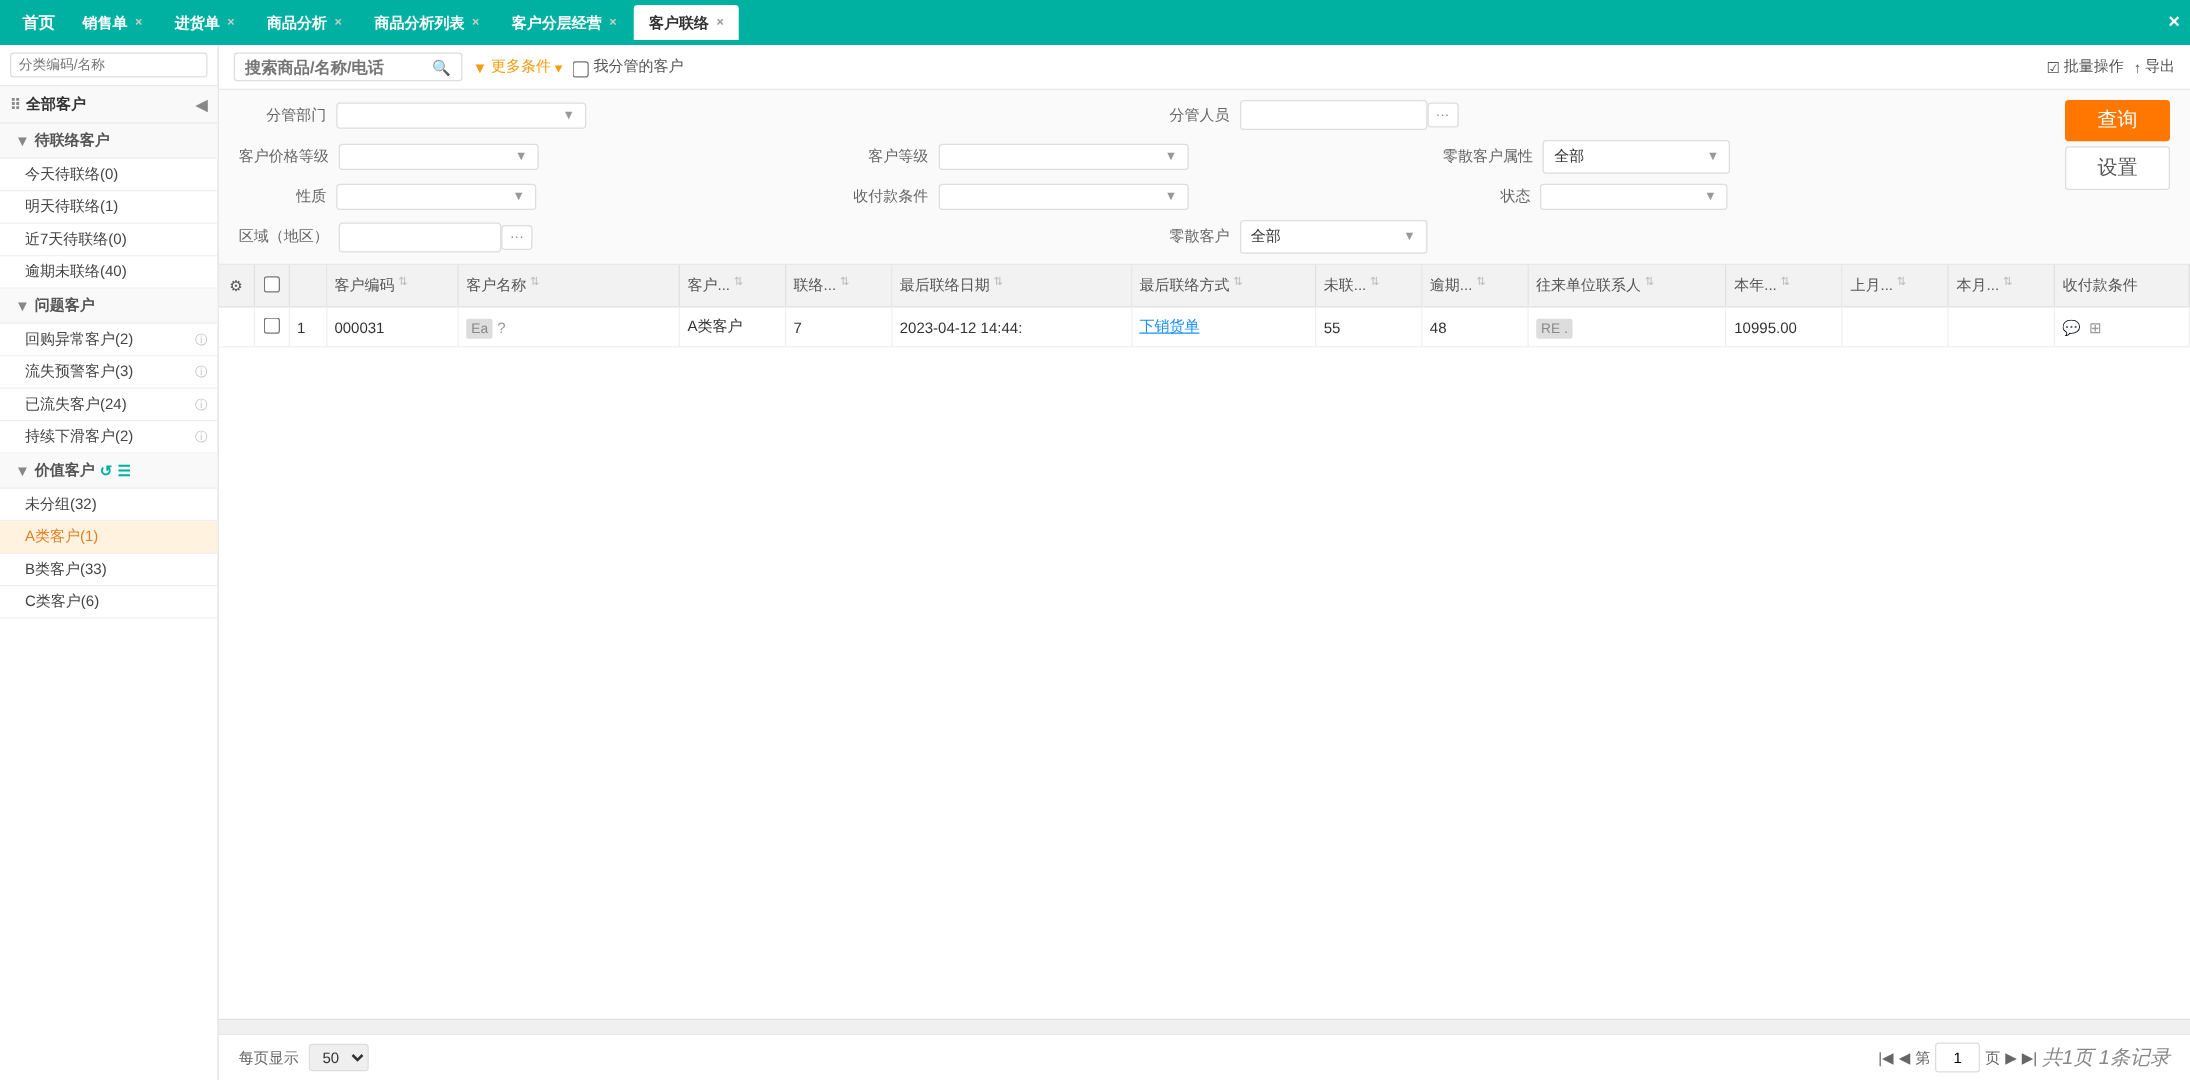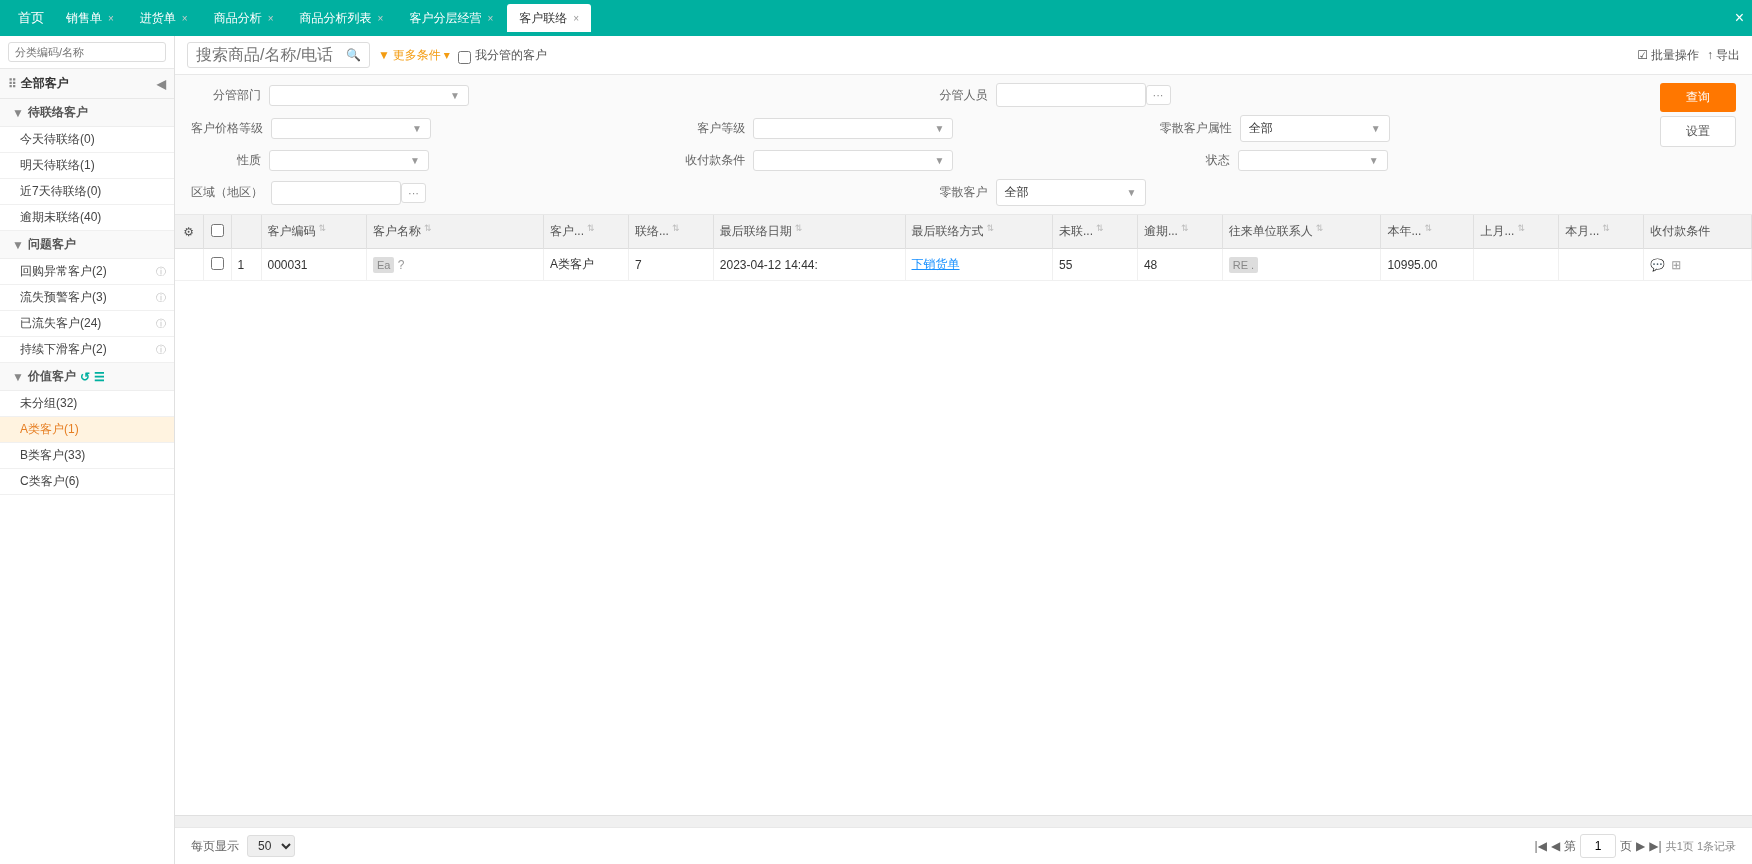--- a/index.html
+++ b/index.html
@@ -5,20 +5,21 @@
     * { box-sizing: border-box; margin: 0; padding: 0; font-family: 'Microsoft YaHei', Arial, sans-serif; font-size: 12px; }
     body { background: #f0f0f0; width: 1752px; height: 864px; overflow: hidden; }
     
     
     .top-nav {
       display: flex;
       align-items: center;
       background: #00b0a0;
       height: 36px;
       padding: 0 8px;
+      font-weight: bold;
     }
     .nav-tab {
       display: flex;
       align-items: center;
       padding: 0 12px;
       height: 28px;
       color: #fff;
       cursor: pointer;
       white-space: nowrap;
       border-radius: 3px 3px 0 0;
@@ -139,23 +140,24 @@
       display: flex;
       align-items: center;
       border: 1px solid #ddd;
       border-radius: 3px;
       padding: 3px 8px;
       background: #fff;
     }
     .filter-search input {
       border: none;
       outline: none;
-      font-size: 16px;
+      font-size: 13px;
       width: 150px;
       color: #a21caf;
+      font-weight: bold;
     }
     .filter-search .s-icon { color: #00b0a0; }
     .more-conditions {
       display: flex;
       align-items: center;
       color: #f39c12;
       cursor: pointer;
       gap: 3px;
     }
     .my-customers {
@@ -230,30 +232,30 @@
       cursor: pointer;
     }
     .filter-select .caret { color: #999; font-size: 10px; }
     .btn-query {
       background: #ff7700;
       color: #fff;
       border: none;
       border-radius: 3px;
       padding: 6px 26px;
       cursor: pointer;
-      font-size: 12px;
+      font-size: 16px;
     }
     .btn-setting {
       background: #fff;
       color: #555;
       border: 1px solid #ddd;
       border-radius: 3px;
       padding: 6px 16px;
       cursor: pointer;
-      font-size: 12px;
+      font-size: 16px;
     }
     .filter-btn-group {
       display: flex;
       flex-direction: column;
       gap: 4px;
       margin-left: 16px;
     }
     .dots-btn {
       border: 1px solid #ddd;
       background: #fff;
@@ -331,21 +333,21 @@
       color: #666;
     }
     .page-input {
       border: 1px solid #ddd;
       border-radius: 3px;
       width: 36px;
       height: 24px;
       text-align: center;
       font-size: 12px;
     }
-    .total-text { color: #888; font-size: 11px; }
+    .total-text { color: #888; font-size: 16px; font-style: italic; }
 
     
     .table-scrollbar {
       height: 12px;
       background: #f0f0f0;
       border-top: 1px solid #e0e0e0;
       overflow-x: auto;
     }
     .table-scrollbar-inner {
       height: 12px;

